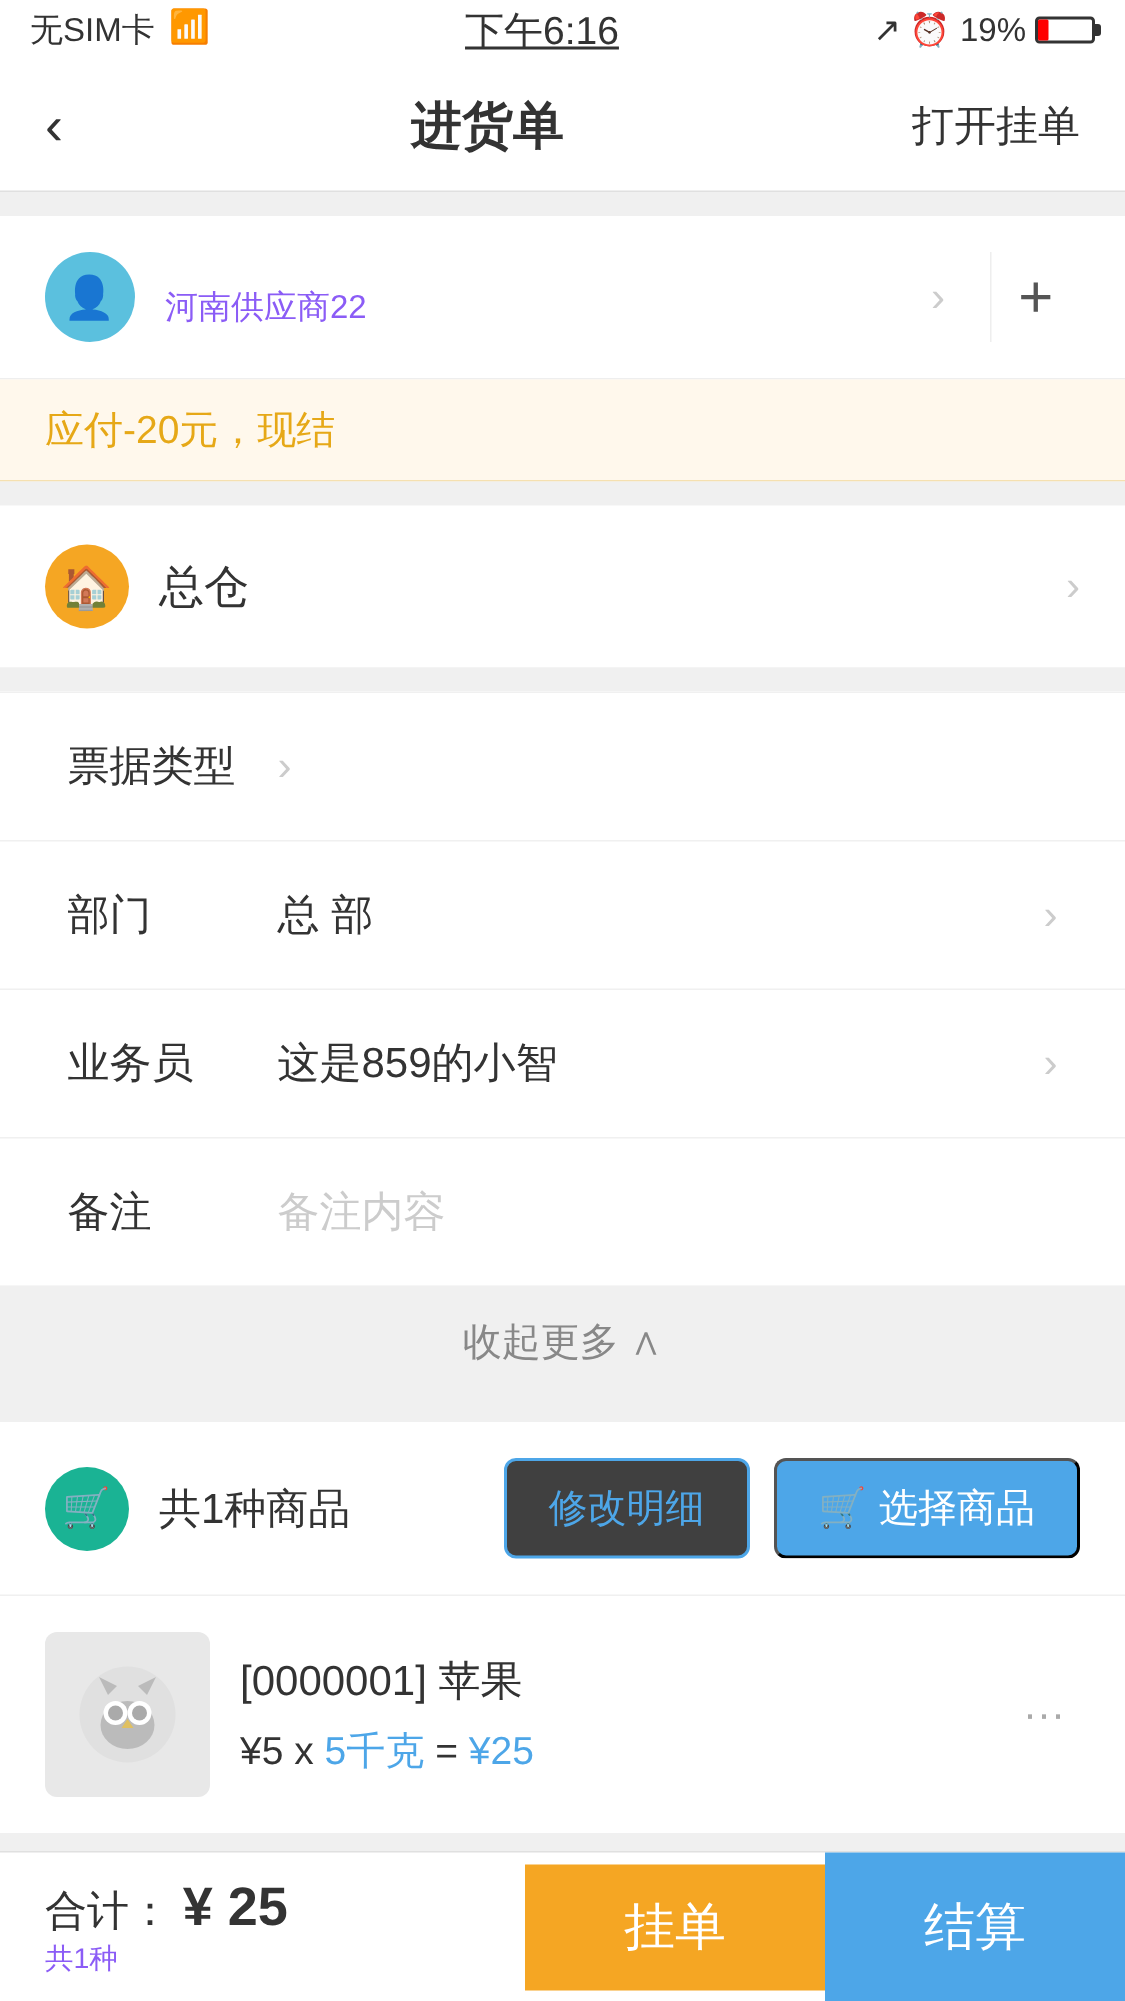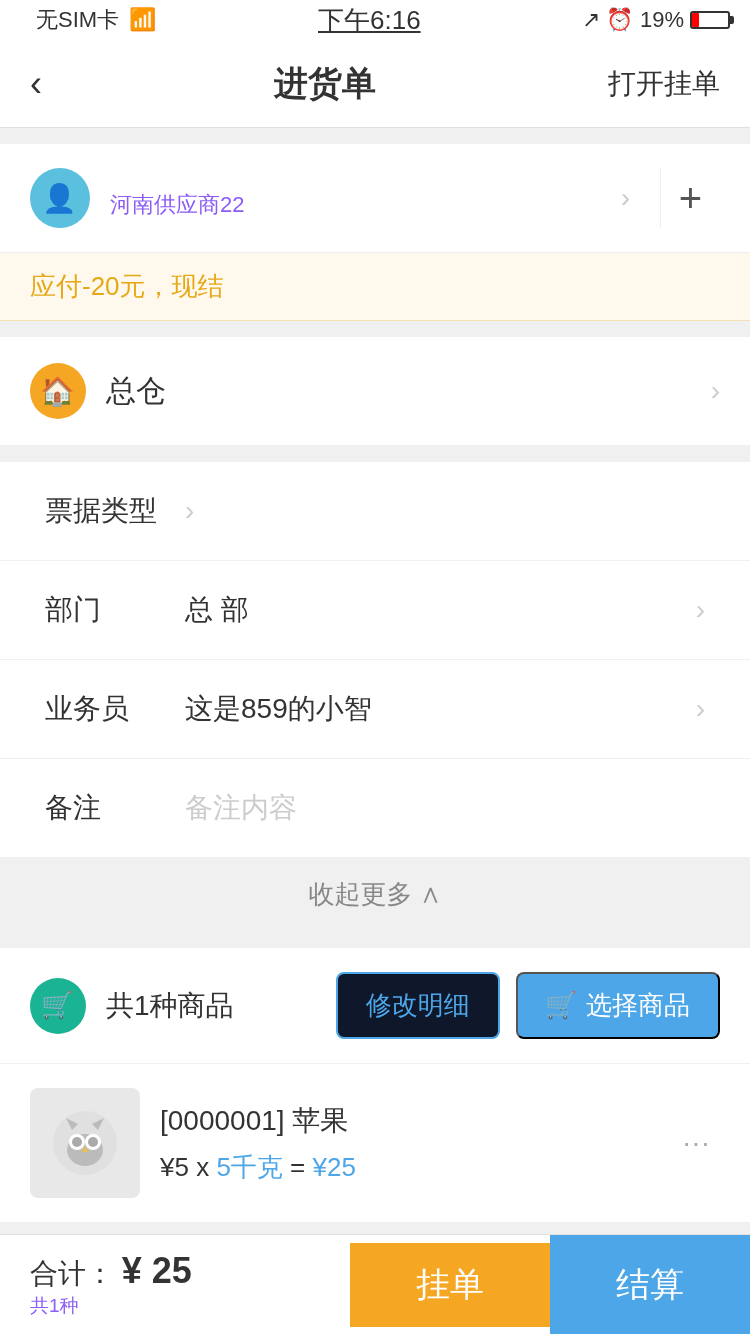--- a/index.html
+++ b/index.html
@@ -18,21 +18,21 @@
       width: 750px;
       height: 40px;
       background: #fff;
       display: flex;
       align-items: center;
       justify-content: space-between;
       padding: 0 20px;
       font-size: 22px;
       color: #333;
     }
-    .status-left { display: flex; align-items: center; gap: 10px; margin-left: 16px; }
+    .status-left { display: flex; align-items: flex-start; gap: 10px; }
     .status-center { font-size: 26px; font-weight: 500; text-decoration: underline; }
     .status-right { display: flex; align-items: center; gap: 6px; font-size: 22px; }
     .battery-icon {
       width: 40px; height: 18px; border: 2px solid #333; border-radius: 3px; position: relative;
       display: inline-flex; align-items: center;
     }
     .battery-icon::after {
       content: ''; position: absolute; right: -6px; top: 50%; transform: translateY(-50%);
       width: 4px; height: 8px; background: #333; border-radius: 0 2px 2px 0;
     }
@@ -164,21 +164,21 @@
       display: flex; align-items: center; justify-content: center;
       font-size: 26px; color: #fff; margin-right: 20px; flex-shrink: 0;
     }
     .product-count-text { flex: 1; font-size: 28px; color: #333; }
     .btn-modify {
       padding: 14px 28px;
       border: 2px solid #4da6e8;
       border-radius: 8px;
       color: #4da6e8;
       font-size: 26px;
-      background: #0f172a;
+      background: #404040;
       margin-right: 16px;
       cursor: pointer;
     }
     .btn-select {
       padding: 14px 28px;
       border-radius: 8px;
       color: #fff;
       font-size: 26px;
       background: #4da6e8;
       display: flex;

